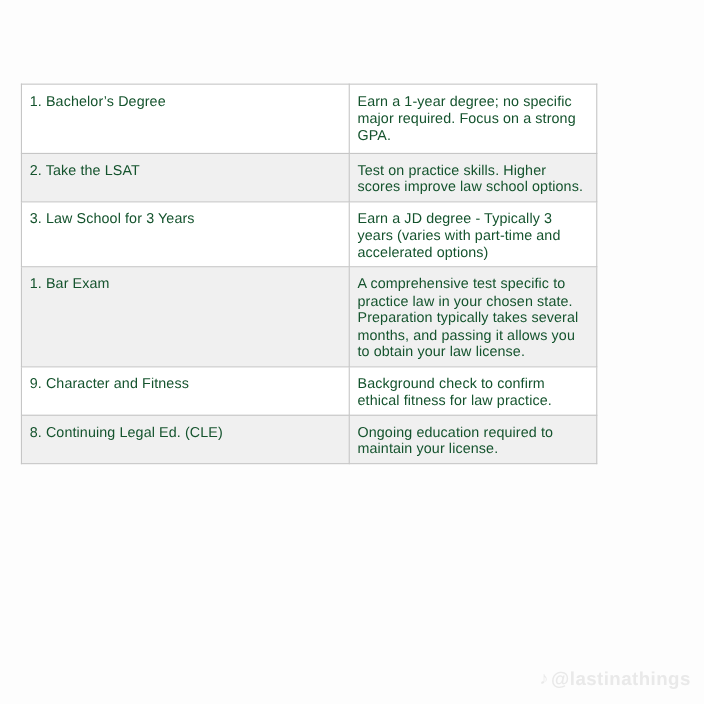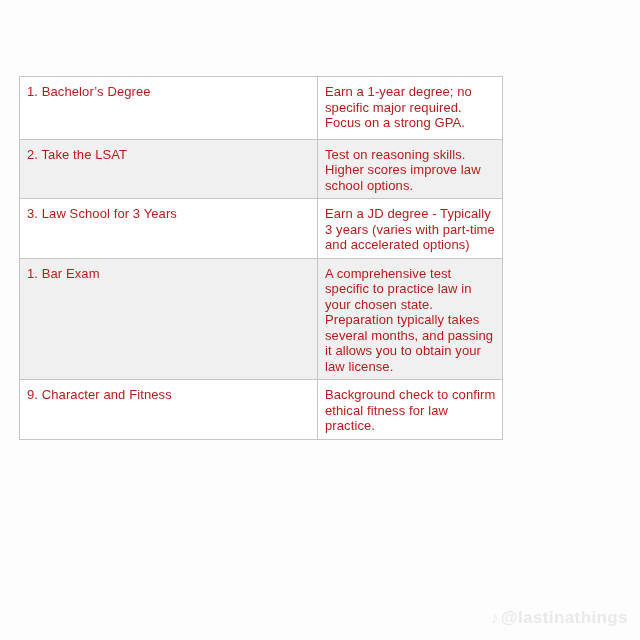--- a/index.html
+++ b/index.html
@@ -16,26 +16,26 @@
   }
   .canvas {
     position: absolute;
     inset: 0;
     background: #fdfdfd;
   }
   table.steps {
     position: absolute;
     left: 19px;
     top: 76px;
-    width: 484px;
+    width: 524px;
     border-collapse: collapse;
     table-layout: fixed;
     font-size: 13px;
     line-height: 15.5px;
-    color: #b91c1c;
+    color: #14532d;
   }
   table.steps td {
     border: 1px solid #c6c6c6;
     vertical-align: top;
     padding: 7px 6px 5px 7px;
     letter-spacing: 0.1px;
   }
   table.steps col.step-col { width: 298px; }
   table.steps tr:nth-child(even) td { background: #f0f0f0; }
   table.steps tr:nth-child(odd) td { background: #ffffff; }
@@ -68,34 +68,38 @@
       <col class="step-col">
       <col class="desc-col">
     </colgroup>
     <tbody>
       <tr class="row-1">
         <td>1. Bachelor’s Degree</td>
         <td>Earn a 1-year degree; no specific major required. Focus on a strong GPA.</td>
       </tr>
       <tr>
         <td>2. Take the LSAT</td>
-        <td>Test on reasoning skills. Higher scores improve law school options.</td>
+        <td>Test on practice skills. Higher scores improve law school options.</td>
       </tr>
       <tr>
         <td>3. Law School for 3 Years</td>
         <td>Earn a JD degree - Typically 3 years (varies with part-time and accelerated options)</td>
       </tr>
       <tr>
         <td>1. Bar Exam</td>
         <td>A comprehensive test specific to practice law in your chosen state. Preparation typically takes several months, and passing it allows you to obtain your law license.</td>
       </tr>
       <tr>
         <td>9. Character and Fitness</td>
         <td>Background check to confirm ethical fitness for law practice.</td>
       </tr>
+      <tr>
+        <td>8. Continuing Legal Ed. (CLE)</td>
+        <td>Ongoing education required to maintain your license.</td>
+      </tr>
     </tbody>
   </table>
 
   <div class="watermark">
     <span class="note">♪</span>
     <span>@lastinathings</span>
   </div>
 
 </div>
 

